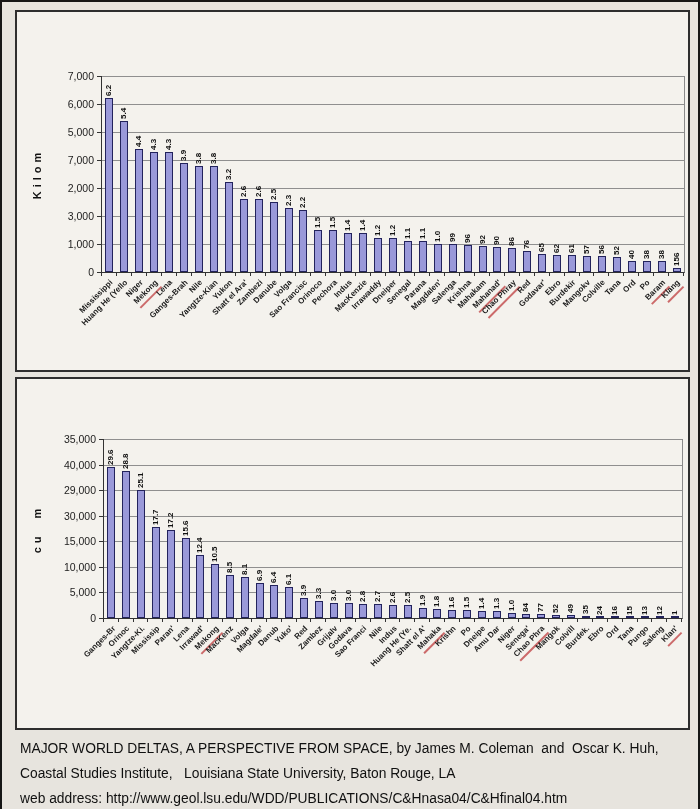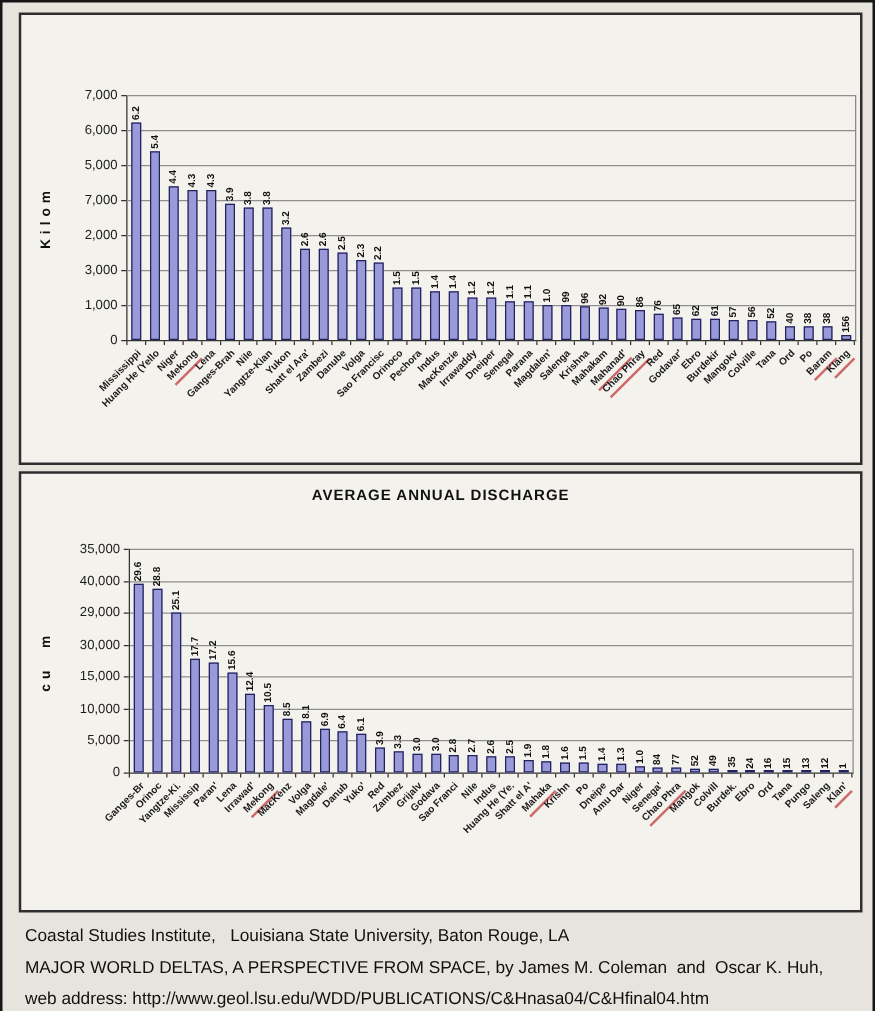--- a/index.html
+++ b/index.html
@@ -398,21 +398,20 @@
         <div class="xslot" style="left: 552.15px; width: 14.92px;">
           <div class="xlab red">Baram</div>
         </div>
         <div class="xslot" style="left: 567.08px; width: 14.92px;">
           <div class="xlab red">Klang</div>
         </div>
       </div>
     </section>
 
   <section class="panel" id="chart1">
-    <h2 class="chart-title">AVERAGE ANNUAL DISCHARGE</h2>
     <div class="ylabel-wrap" style="left: 8px; top: 60px; height: 179px;">
       <span>cu  m</span>
     </div>
     <div class="plot" style="left: 86px; top: 60px; width: 578px; height: 179px;">
         <div class="gridline" style="top: 153px;"></div>
         <div class="gridline" style="top: 128px;"></div>
         <div class="gridline" style="top: 102px;"></div>
         <div class="gridline" style="top: 77px;"></div>
         <div class="gridline" style="top: 51px;"></div>
         <div class="gridline" style="top: 26px;"></div>
@@ -745,18 +744,18 @@
         <div class="xslot" style="left: 548.36px; width: 14.82px;">
           <div class="xlab">Saleng</div>
         </div>
         <div class="xslot" style="left: 563.18px; width: 14.82px;">
           <div class="xlab red">Klan'</div>
         </div>
       </div>
     </section>
 
   <div id="caption">
+    <p>MAJOR WORLD DELTAS, A PERSPECTIVE FROM SPACE, by James M. Coleman  and  Oscar K. Huh,</p>
     <p>Coastal Studies Institute,   Louisiana State University, Baton Rouge, LA</p>
-    <p>MAJOR WORLD DELTAS, A PERSPECTIVE FROM SPACE, by James M. Coleman  and  Oscar K. Huh,</p>
     <p>web address: http://www.geol.lsu.edu/WDD/PUBLICATIONS/C&amp;Hnasa04/C&amp;Hfinal04.htm</p>
   </div>
 
 </div>
 
 </body></html>

